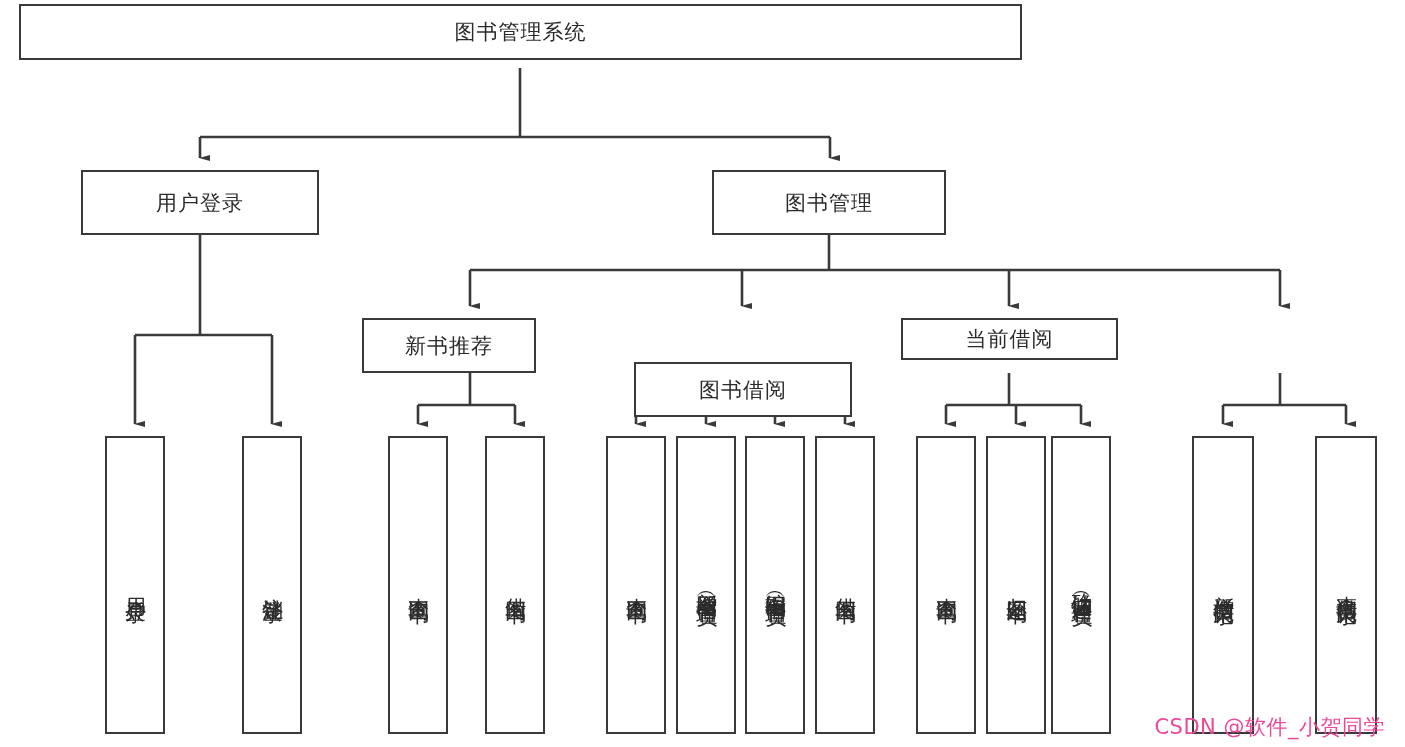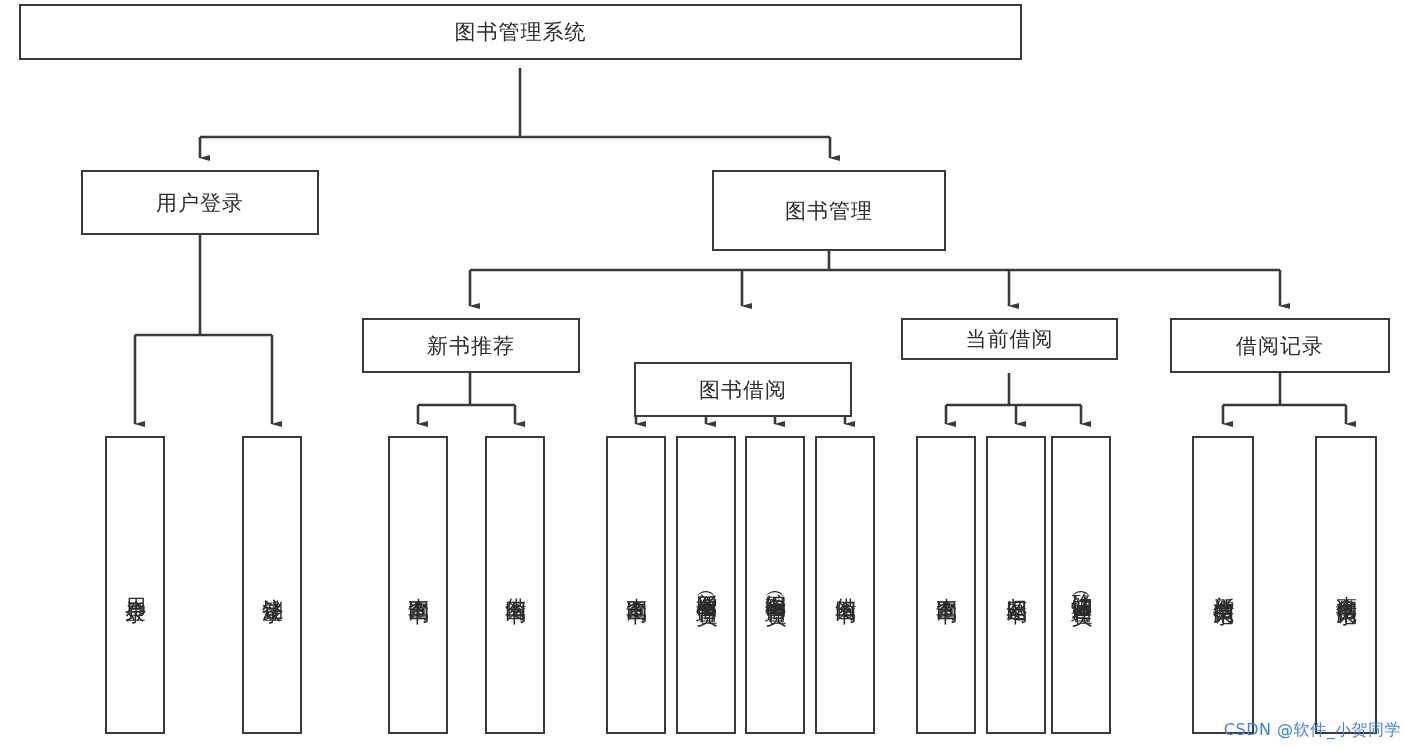--- a/index.html
+++ b/index.html
@@ -45,24 +45,24 @@
     text-orientation:upright;
     line-height:1.02;
     white-space:nowrap;
     display:block;
   }
   .node .txt{
     display:block;
   }
   #watermark{
     position:absolute;
-    right:4px;
+    right:20px;
     bottom:6px;
-    font-size:16px;
-    color:#3b82f6;
+    font-size:21px;
+    color:#ec4899;
     letter-spacing:.5px;
     z-index:5;
     white-space:nowrap;
     font-family:"DejaVu Sans","Liberation Sans",sans-serif;
   }
 </style>
 </head>
 <body>
 
 <div id="stage">
@@ -117,35 +117,32 @@
     </g>
   </svg>
 
   <div class="node h" style="left: 19px; top: 4px; width: 1003px; height: 56px;">
     <span class="txt">图书管理系统</span>
   </div>
 
   <div class="node h" style="left: 81px; top: 170px; width: 238px; height: 65px;">
     <span class="txt">用户登录</span>
   </div>
-  <div class="node h" style="left: 712px; top: 170px; width: 234px; height: 81px;">
+  <div class="node h" style="left: 712px; top: 170px; width: 234px; height: 65px;">
     <span class="txt">图书管理</span>
   </div>
 
-  <div class="node h" style="left: 362px; top: 318px; width: 218px; height: 55px;">
+  <div class="node h" style="left: 362px; top: 318px; width: 174px; height: 55px;">
     <span class="txt">新书推荐</span>
   </div>
   <div class="node h" style="left: 634px; top: 318px; width: 218px; height: 55px; margin-top: 44px;">
     <span class="txt">图书借阅</span>
   </div>
   <div class="node h" style="left: 901px; top: 318px; width: 217px; height: 42px;">
     <span class="txt">当前借阅</span>
-  </div>
-  <div class="node h" style="left: 1170px; top: 318px; width: 220px; height: 55px;">
-    <span class="txt">借阅记录</span>
   </div>
 
   <div class="node v" style="left: 105px; top: 436px; width: 60px; height: 298px;">
     <span class="txt">用户登录</span>
   </div>
   <div class="node v" style="left: 242px; top: 436px; width: 60px; height: 298px;">
     <span class="txt">注销登录</span>
   </div>
 
   <div class="node v" style="left: 388px; top: 436px; width: 60px; height: 298px;">

